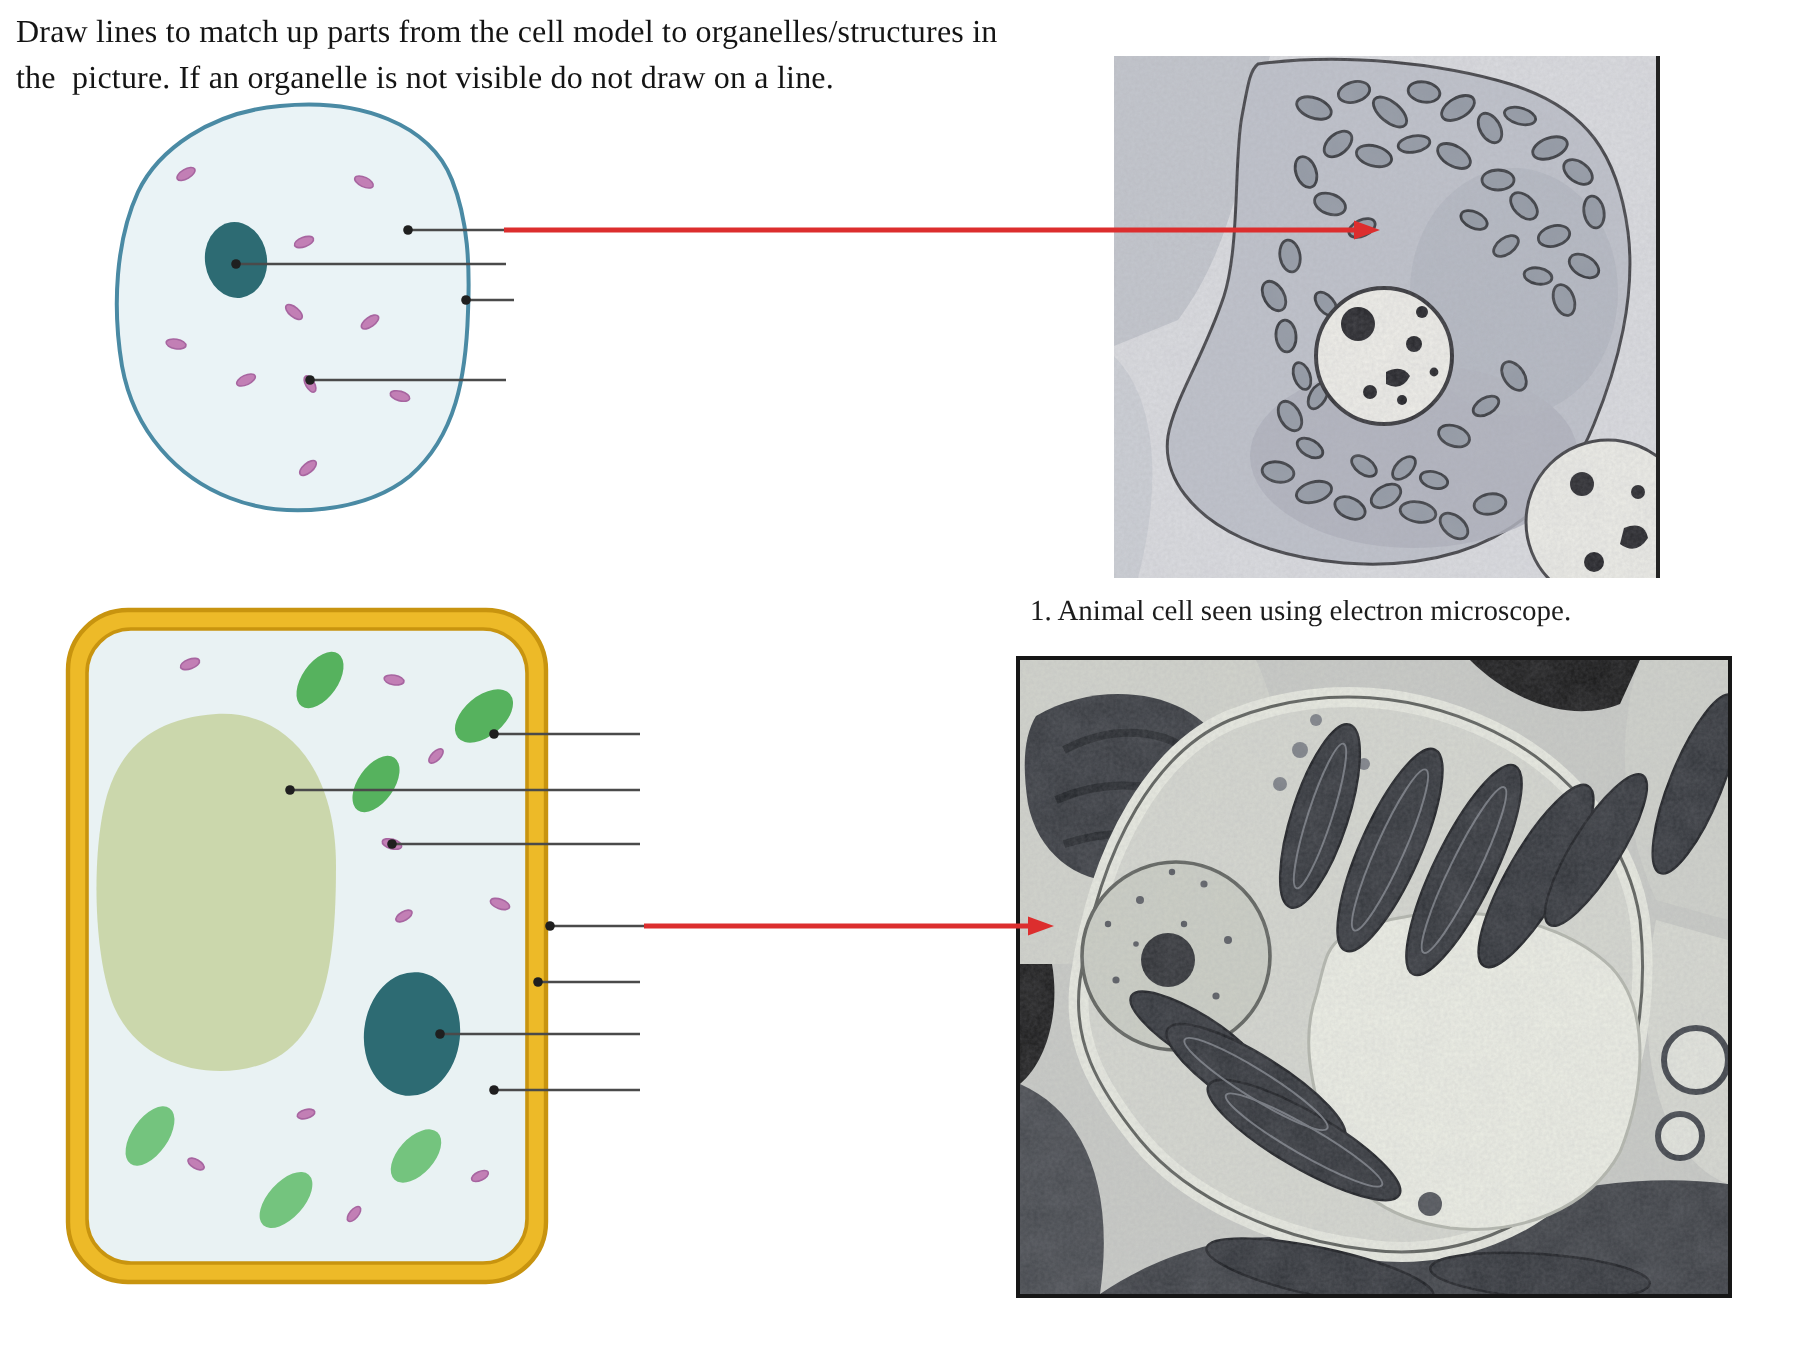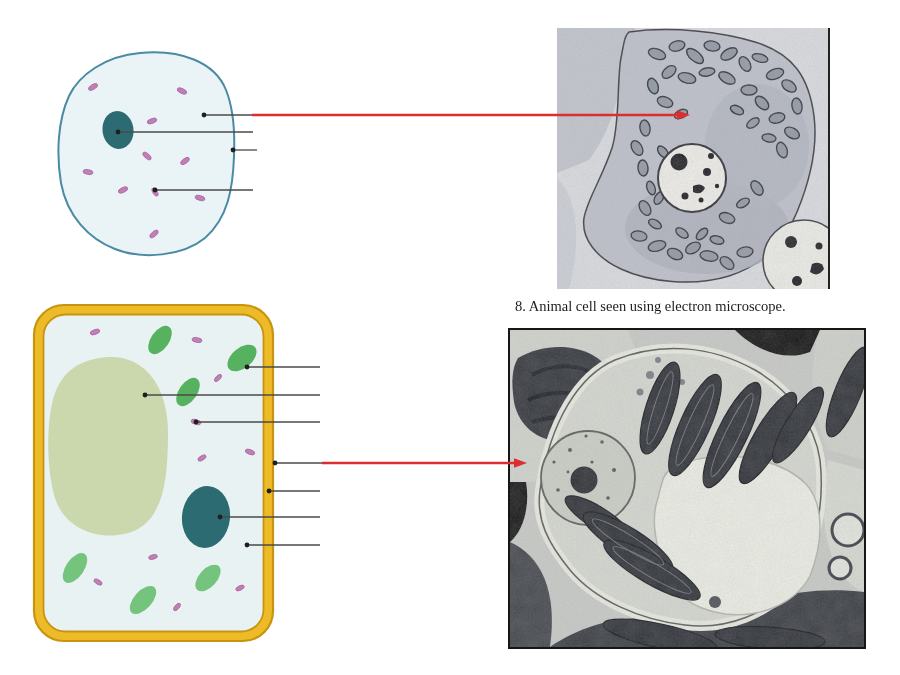--- a/index.html
+++ b/index.html
@@ -17,20 +17,22 @@
   svg{display:block;}
   .overlay{position:absolute;left:0;top:0;pointer-events:none;}
   .chl{fill:#2f3237;stroke:#191b1f;stroke-width:1.2;}
   .chl-in{fill:none;stroke:#71757c;stroke-width:1;}
 </style>
 </head>
 <body>
 
 <div class="page">
 
+  <div class="title">Draw lines to match up parts from the cell model to organelles/structures in
+the  picture. If an organelle is not visible do not draw on a line.</div>
 
   <svg class="fig" style="left:45px;top:48px" width="200" height="215" viewBox="0 0 200 215">
     <path d="M 95 5 C 135 1 170 14 181 42 C 189 62 190 85 189 108 C 188 140 183 170 160 190
              C 138 208 98 212 70 201 C 44 191 22 168 16 135 C 11 105 13 72 24 48 C 34 27 60 8 95 5 Z" fill="#eaf3f6" stroke="#4a8aa4" stroke-width="2"></path>
     <g fill="#c27fb5" stroke="#a765a0" stroke-width="0.8">
       <ellipse cx="48" cy="39" rx="5" ry="2.4" transform="rotate(-30 48 39)"></ellipse>
       <ellipse cx="137" cy="43" rx="5" ry="2.4" transform="rotate(25 137 43)"></ellipse>
       <ellipse cx="107" cy="73" rx="5" ry="2.4" transform="rotate(-20 107 73)"></ellipse>
       <ellipse cx="102" cy="108" rx="5" ry="2.4" transform="rotate(40 102 108)"></ellipse>
       <ellipse cx="140" cy="113" rx="5" ry="2.4" transform="rotate(-35 140 113)"></ellipse>
@@ -124,21 +126,21 @@
     <g fill="#1d1d21">
       <circle cx="234" cy="214" r="6"></circle>
       <path d="M255 236 q10 -4 12 5 q-6 9 -14 3 Z"></path>
       <circle cx="240" cy="253" r="5"></circle>
       <circle cx="262" cy="218" r="3.5"></circle>
     </g>
     <rect width="271" height="261" filter="url(#blotchF)" opacity="0.35"></rect>
     <rect width="271" height="261" filter="url(#grainF)" opacity="0.4"></rect>
   </svg>
 
-  <div class="caption cap3">8. Animal cell seen using electron microscope.</div>
+  <div class="caption cap3">1. Animal cell seen using electron microscope.</div>
 
   <svg class="fig" style="left:30px;top:301px" width="250" height="346" viewBox="0 0 250 346">
     <rect x="4" y="4" width="239" height="336" rx="30" fill="#edba28" stroke="#c8940f" stroke-width="2.2"></rect>
     <rect x="13.5" y="13.5" width="220" height="317" rx="22" fill="#e9f2f3" stroke="#c8940f" stroke-width="1.8"></rect>
     <path d="M 78 56 C 112 54 138 82 138 132 C 138 182 132 214 108 228 C 84 241 40 236 26 200
              C 16 172 16 120 24 95 C 32 70 50 58 78 56 Z" fill="#cbd7ac"></path>
     <g fill="#56b25e">
       <ellipse cx="130" cy="39" rx="16" ry="9" transform="rotate(-55 130 39)"></ellipse>
       <ellipse cx="212" cy="57" rx="17" ry="10" transform="rotate(-40 212 57)"></ellipse>
       <ellipse cx="158" cy="91" rx="16" ry="9" transform="rotate(-55 158 91)"></ellipse>

